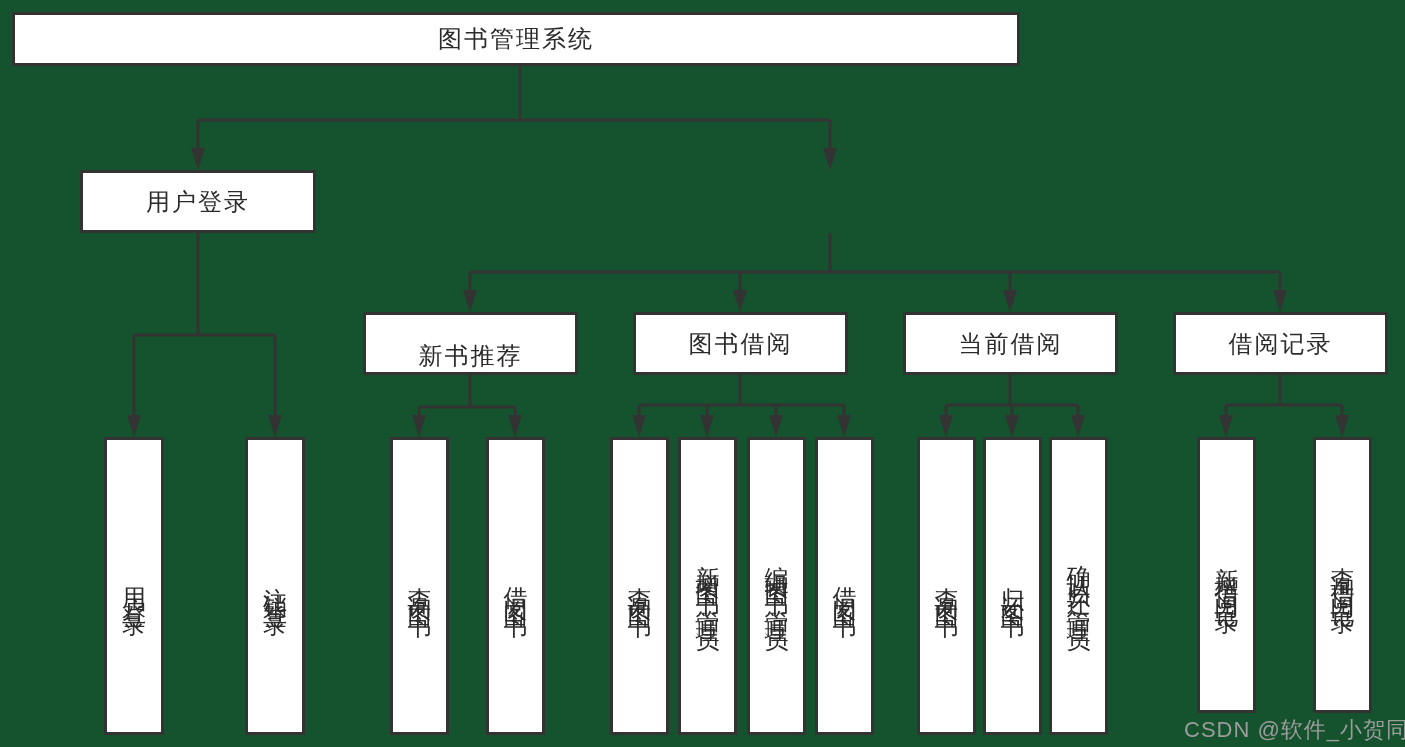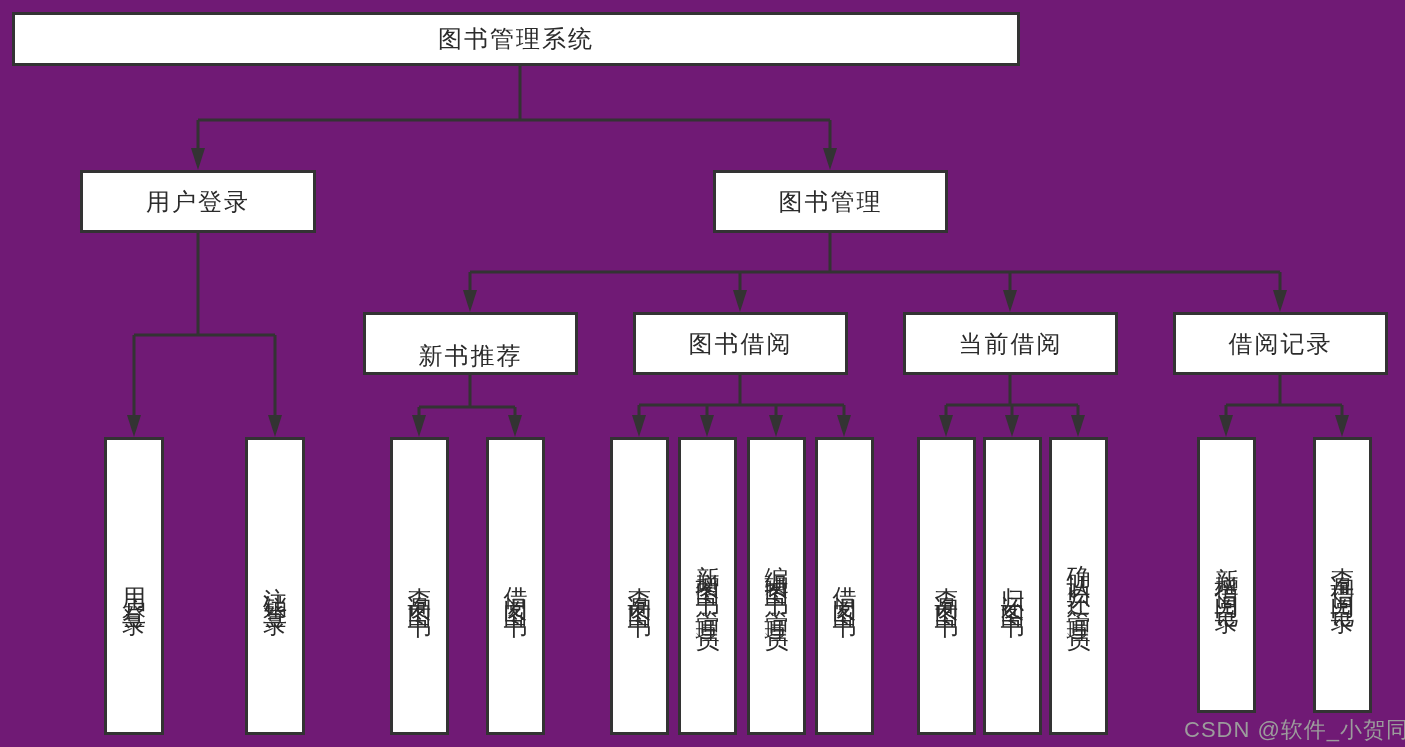--- a/index.html
+++ b/index.html
@@ -1,17 +1,17 @@
 <!DOCTYPE html>
 <html><head>
 <meta charset="utf-8">
 <style>
   html,body{margin:0;padding:0;background:#fff;}
   .canvas{
-    position:relative;width:1405px;height:747px;background:#701a75;
+    position:relative;width:1405px;height:747px;background:#14532d;
     font-family:"Liberation Sans","DejaVu Sans",sans-serif;color:#2b2b2b;overflow:hidden;
   }
   svg.wires{position:absolute;left:0;top:0;width:1405px;height:747px;}
   svg.wires path{stroke:#333333;stroke-width:3;fill:none;}
   svg.wires polygon{fill:#333333;stroke:none;}
   .node{
     position:absolute;box-sizing:border-box;border:3px solid #333333;background:#ffffff;
     display:flex;align-items:center;justify-content:center;
   }
   .hlabel{font-size:24px;letter-spacing:2px;white-space:nowrap;color:#2b2b2b;}
@@ -79,23 +79,20 @@
     </g>
   </svg>
 
   <div class="node" style="left:12px;top:12px;width:1008px;height:54px;">
     <span class="hlabel">图书管理系统</span>
   </div>
 
   <div class="node" style="left:80px;top:170px;width:236px;height:63px;">
     <span class="hlabel">用户登录</span>
   </div>
-  <div class="node" style="left:713px;top:170px;width:235px;height:63px;">
-    <span class="hlabel">图书管理</span>
-  </div>
 
   <div class="node" style="left:363px;top:312px;width:215px;height:63px;align-items:flex-end;">
     <span class="hlabel">新书推荐</span>
   </div>
   <div class="node" style="left:633px;top:312px;width:215px;height:63px;">
     <span class="hlabel">图书借阅</span>
   </div>
   <div class="node" style="left:903px;top:312px;width:215px;height:63px;">
     <span class="hlabel">当前借阅</span>
   </div>

